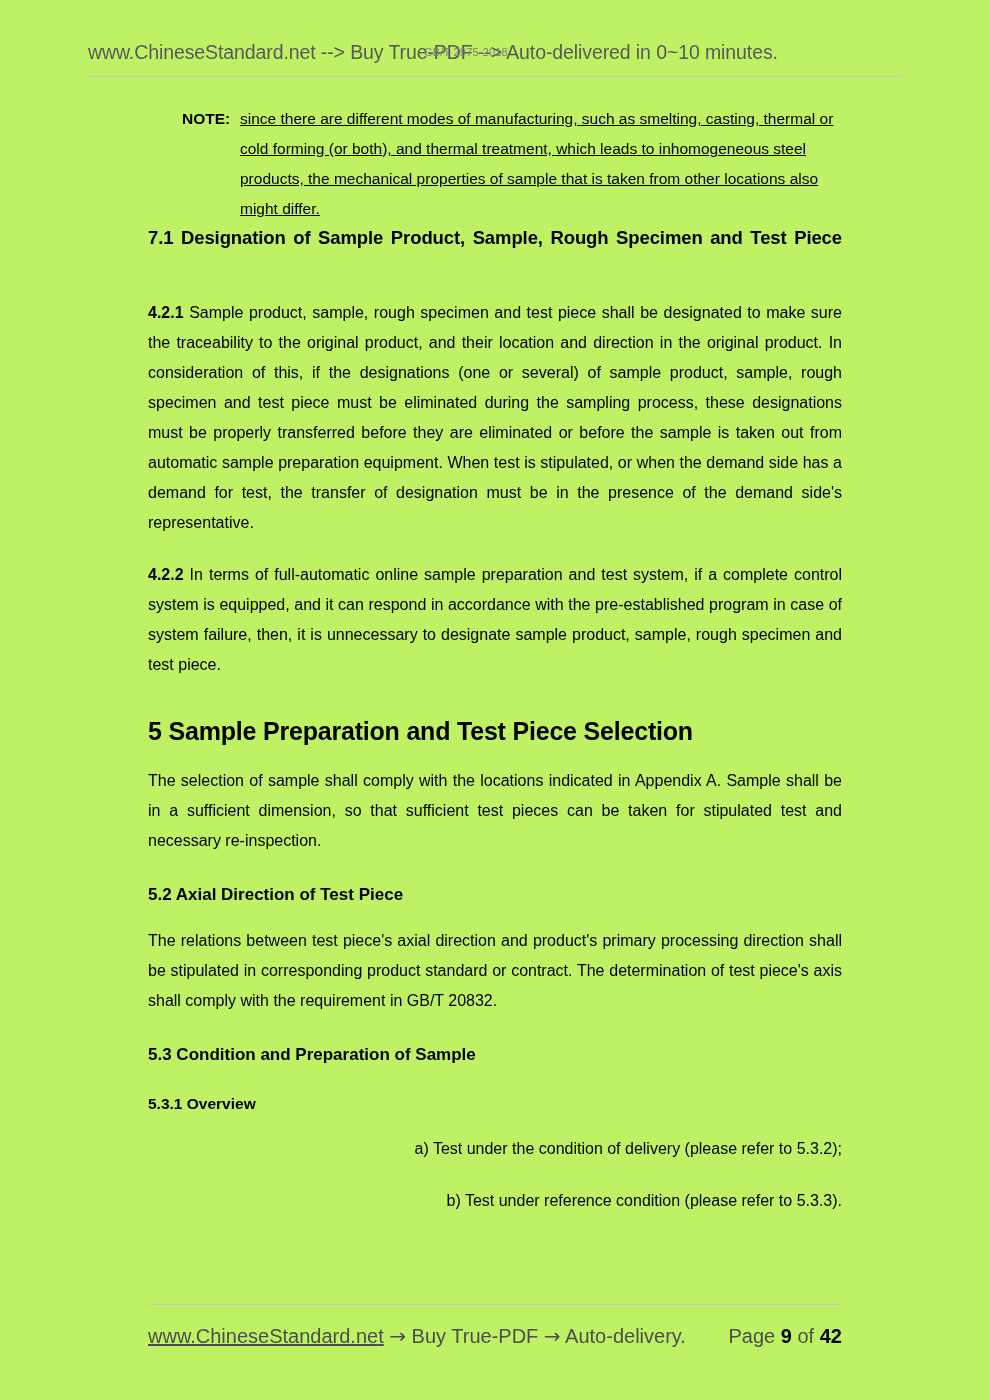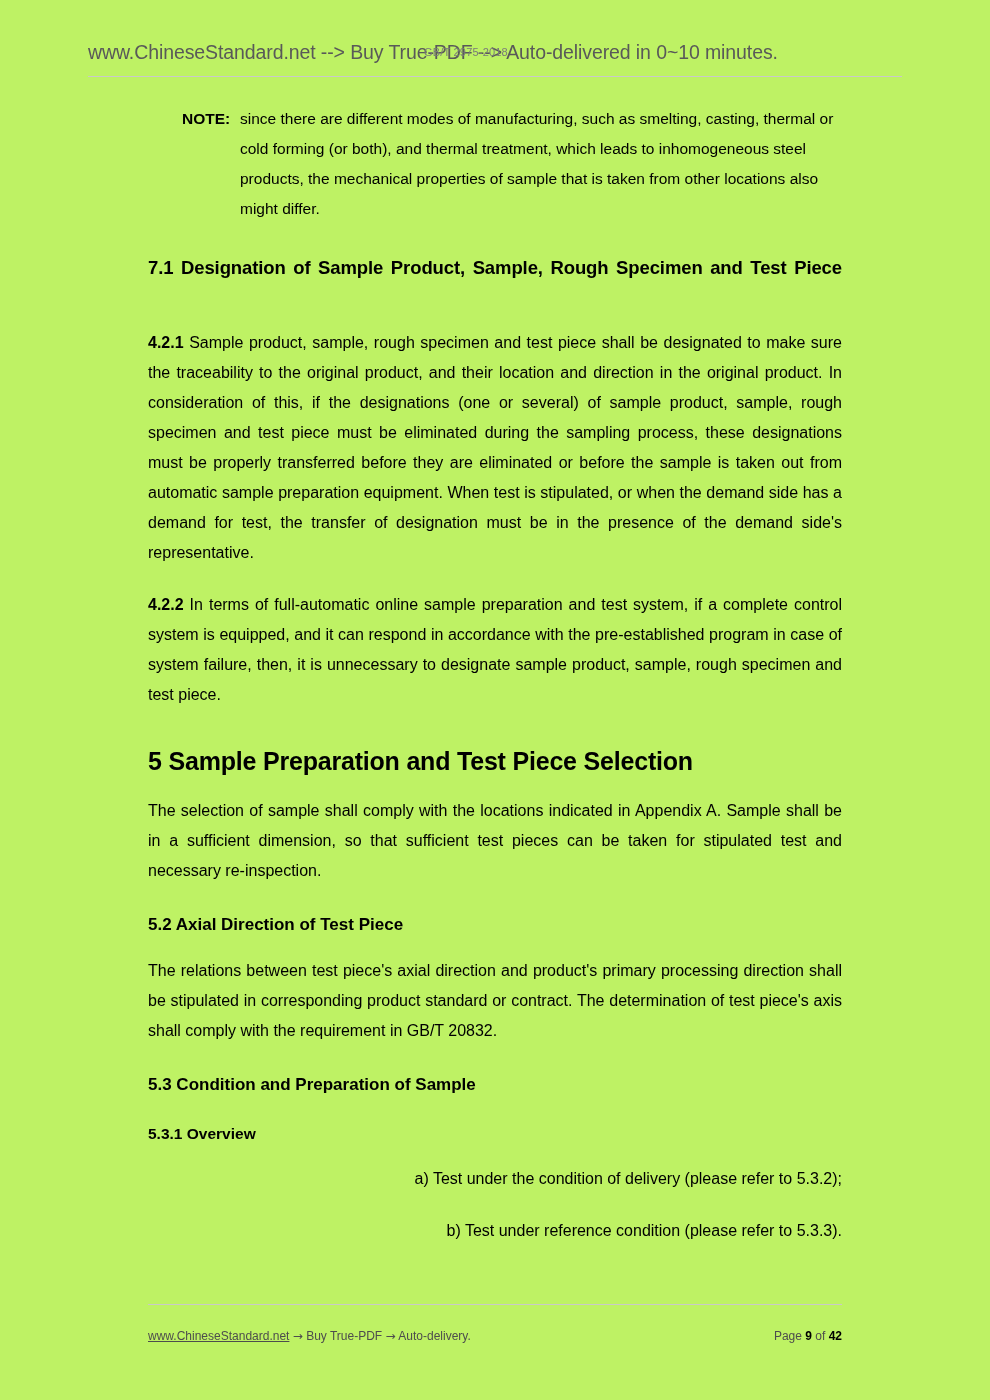--- a/index.html
+++ b/index.html
@@ -60,21 +60,21 @@
     position: absolute;
     top: 104px;
     left: 148px;
     width: 694px;
   }
 
   
   .note-block {
     position: relative;
     padding-left: 92px;
-    margin-bottom: 30px;
+    text-decoration: underline;
   }
   .note-label {
     position: absolute;
     left: 34px;
     top: 0;
     font-size: 15.5px;
     line-height: 30px;
     font-weight: bold;
   }
   .note-text {
@@ -148,21 +148,21 @@
     width: 694px;
     height: 1px;
     background: #c9c9c9;
   }
   .footer {
     position: absolute;
     bottom: 48px;
     left: 148px;
     width: 694px;
     height: 30px;
-    font-size: 12px;
+    font-size: 20px;
     line-height: 28px;
     color: #4d4d4d;
   }
   .footer-left {
     position: absolute;
     left: 0;
     top: 0;
     white-space: nowrap;
   }
   .footer-left .url {

